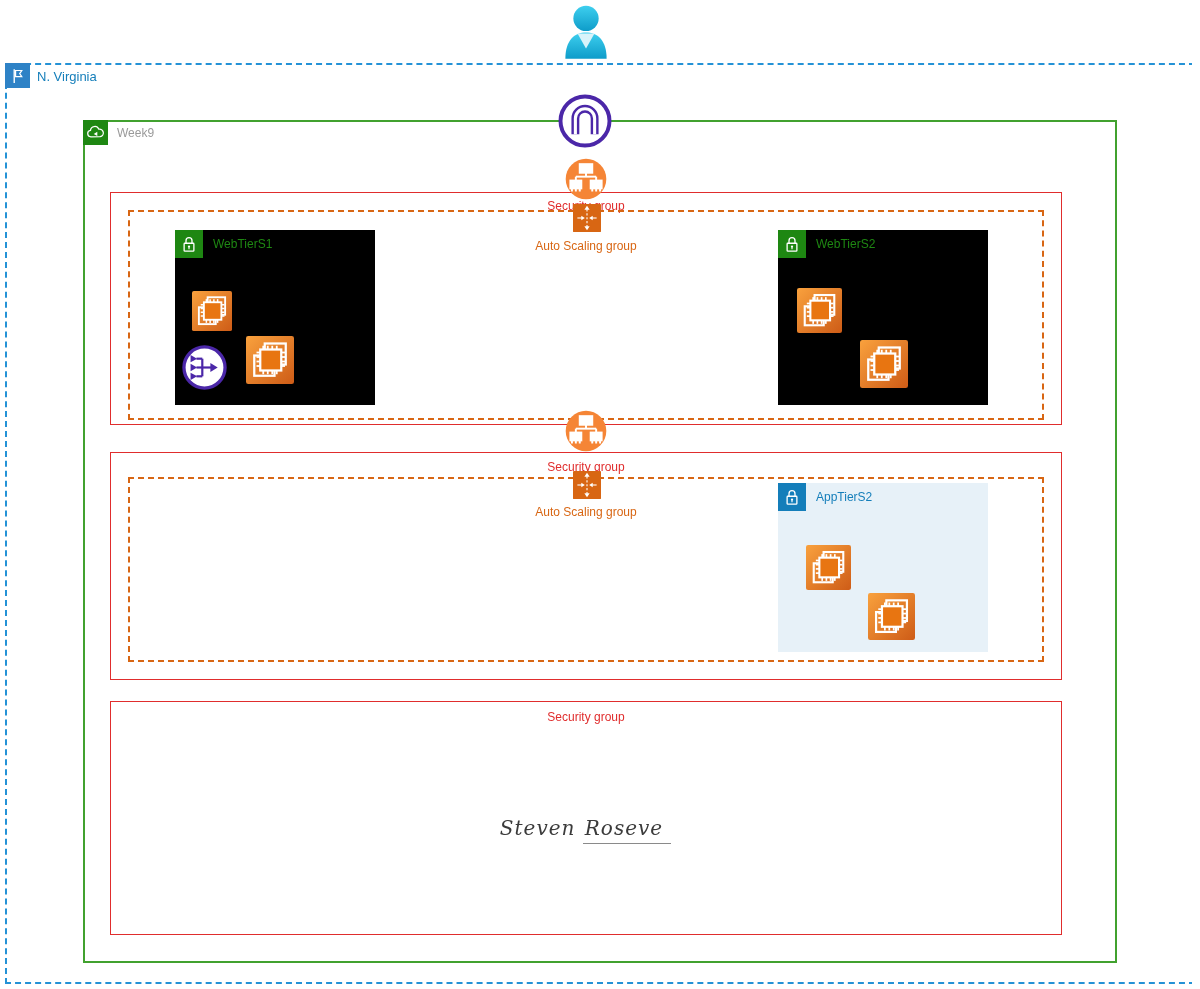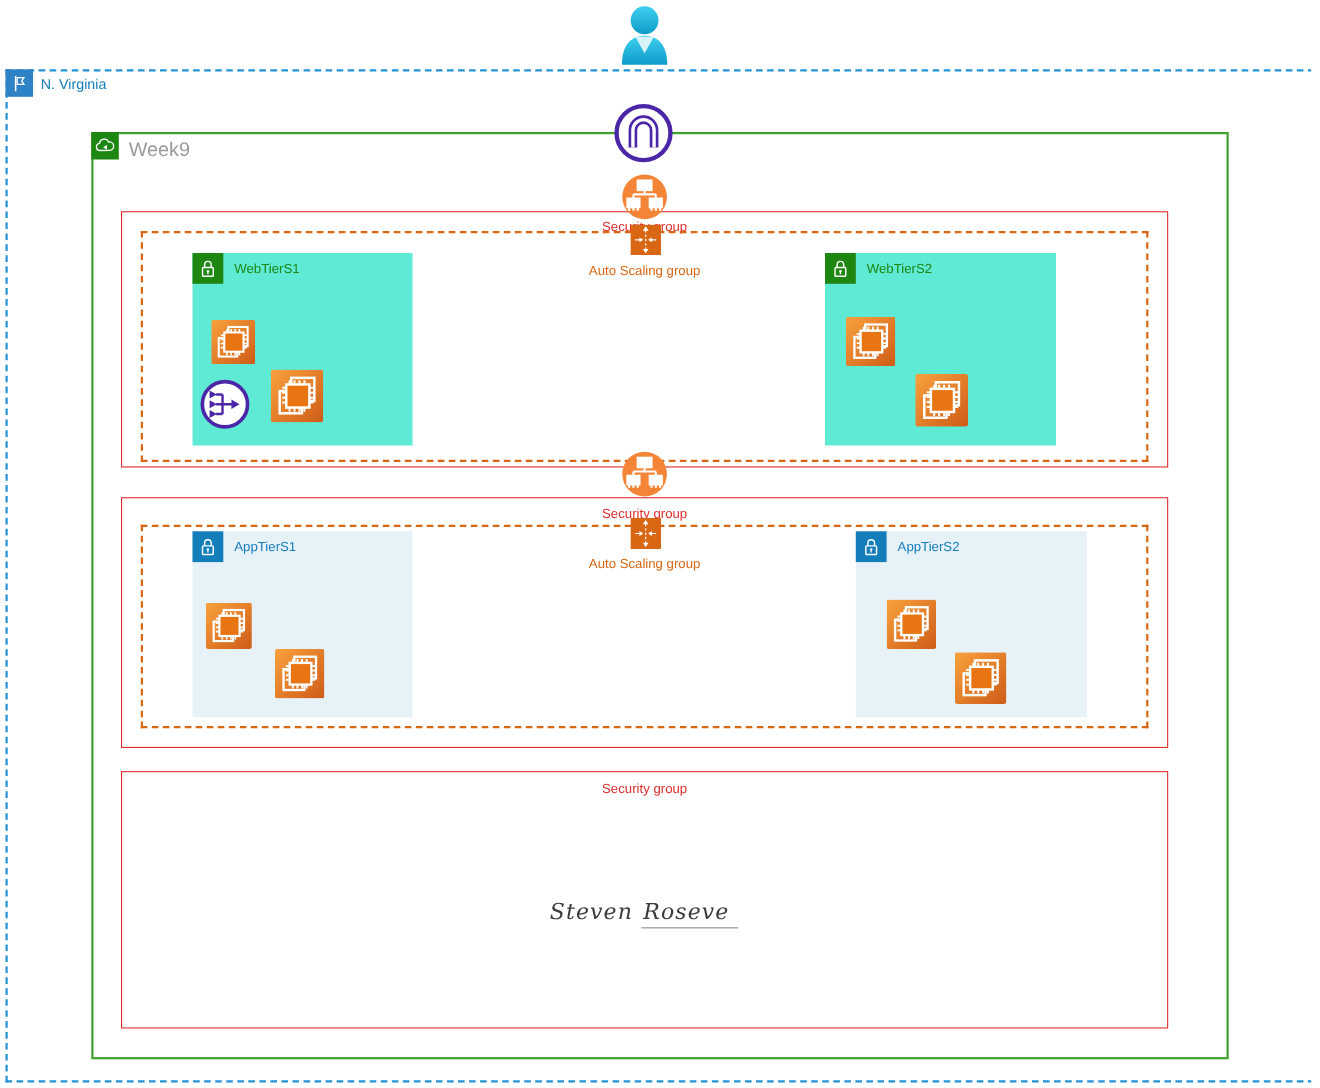--- a/index.html
+++ b/index.html
@@ -14,37 +14,37 @@
   .sg1{left:110px;top:192px;width:952px;height:233px;}
   .sg2{left:110px;top:452px;width:952px;height:228px;}
   .sg3{left:110px;top:701px;width:952px;height:234px;}
   .asg-box{border:2px dashed #D86613;box-sizing:border-box;}
   .asg1{left:128px;top:210px;width:916px;height:210px;}
   .asg2{left:128px;top:477px;width:916px;height:185px;}
 
   
   .corner-badge{width:25px;height:25px;display:flex;align-items:center;justify-content:center;}
   .region-label{left:37px;top:69px;color:#147EBA;font-size:13px;}
-  .vpc-label{left:117px;top:126px;color:#9A9A9A;font-size:18px;}
+  .vpc-label{left:117px;top:126px;color:#9A9A9A;font-size:12px;}
   .sg-label{width:952px;text-align:center;color:#E02D2D;font-size:12px;}
   .asg-label{width:916px;text-align:center;color:#D86613;font-size:12px;}
 
   
   .subnet{box-sizing:border-box;}
-  .subnet.web{background:#5eead4;}
+  .subnet.web{background:#000000;}
   .subnet.appdb{background:#E7F1F8;}
   .subnet-label{font-size:12px;position:absolute;left:38px;top:7px;}
   .subnet.web .subnet-label{color:#1E8712;}
   .subnet.appdb .subnet-label{color:#147EBA;}
   .lock-badge{position:absolute;left:0;top:0;width:28px;height:28px;display:flex;align-items:center;justify-content:center;}
   .lock-green{background:#1E8712;}
   .lock-blue{background:#147EBA;}
 
   .ws1{left:175px;top:230px;width:200px;height:175px;}
-  .ws2{left:750px;top:230px;width:210px;height:175px;}
+  .ws2{left:778px;top:230px;width:210px;height:175px;}
   .as1{left:175px;top:483px;width:200px;height:169px;}
   .as2{left:778px;top:483px;width:210px;height:169px;}
   .ds1{left:175px;top:733px;width:200px;height:172px;}
   .ds2{left:778px;top:733px;width:210px;height:172px;}
 
   .sig-wrap{left:498px;top:816px;width:175px;text-align:center;font-family:"DejaVu Serif",serif;font-style:italic;font-size:20px;color:#3b3b3b;letter-spacing:1px;white-space:nowrap;}
   .sig-last{border-bottom:1px solid #8a8a8a;padding:0 8px 3px 2px;}
   svg{display:block;}
 </style>
 </head>
@@ -283,38 +283,20 @@
   <div class="abs sg-label" style="left:110px;top:460px;">Security group</div>
 
   <div class="abs asg-box asg2"></div>
   <div class="abs" style="left:573px;top:471px;">
     <svg width="28" height="28">
         <use href="#sym-asg" width="28" height="28"></use>
       </svg>
   </div>
   <div class="abs asg-label" style="left:128px;top:505px;">Auto Scaling group</div>
 
-  <div class="abs subnet appdb as1">
-    <div class="lock-badge lock-blue">
-      <svg width="24" height="24">
-          <use href="#sym-lock" width="24" height="24"></use>
-        </svg>
-    </div>
-    <div class="subnet-label">AppTierS1</div>
-    <div class="abs" style="left:12px;top:65px;">
-      <svg width="42" height="42">
-          <use href="#sym-ec2" width="42" height="42"></use>
-        </svg>
-    </div>
-    <div class="abs" style="left:75px;top:107px;">
-      <svg width="45" height="45">
-          <use href="#sym-ec2" width="45" height="45"></use>
-        </svg>
-    </div>
-  </div>
 
   <div class="abs subnet appdb as2">
     <div class="lock-badge lock-blue">
       <svg width="24" height="24">
           <use href="#sym-lock" width="24" height="24"></use>
         </svg>
     </div>
     <div class="subnet-label">AppTierS2</div>
     <div class="abs" style="left:28px;top:62px;">
       <svg width="45" height="45">

